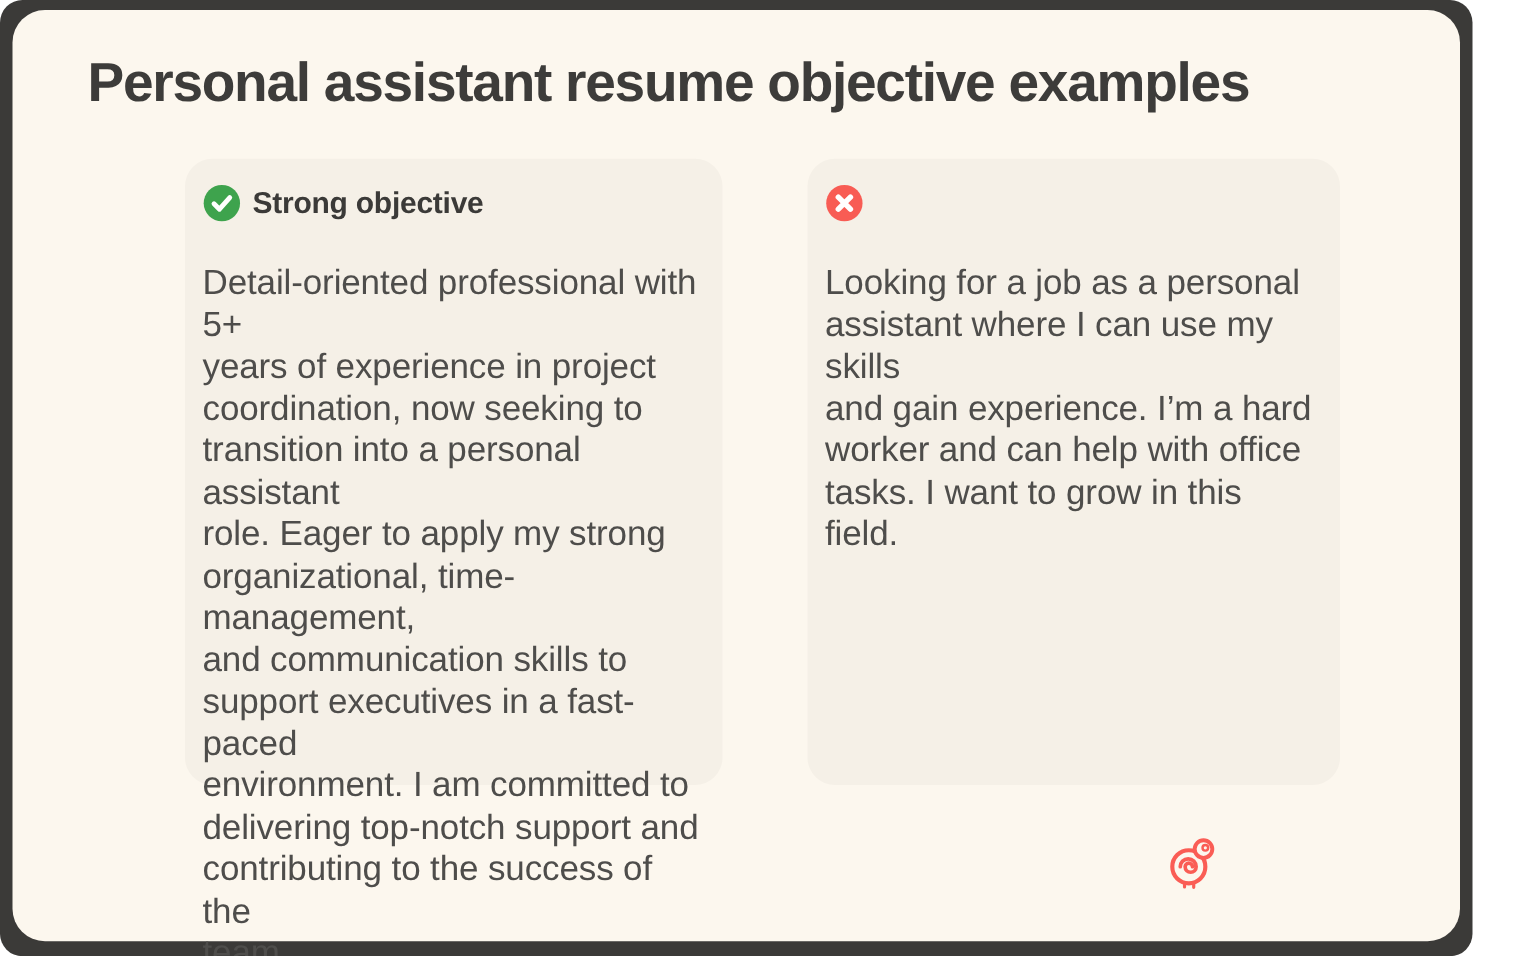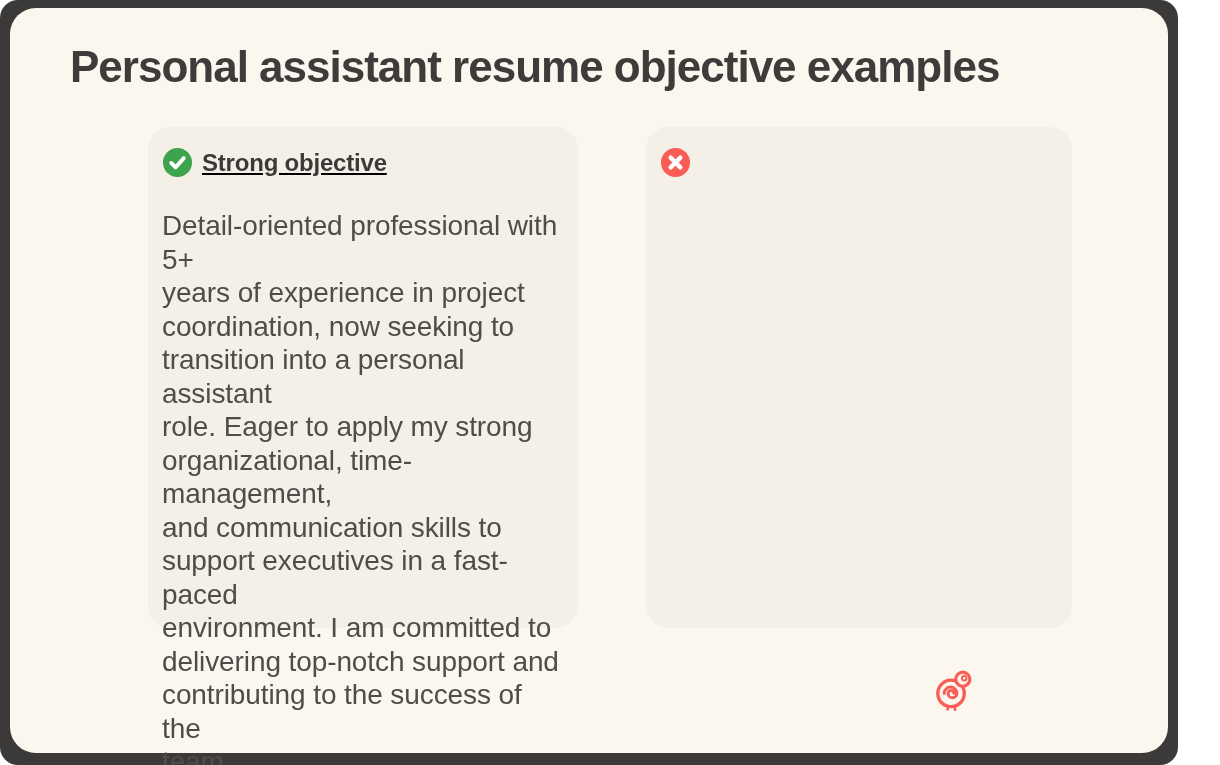--- a/index.html
+++ b/index.html
@@ -48,21 +48,20 @@
     border-radius: 22px;
     box-sizing: border-box;
     padding: 20px 14px;
   }
   .card-strong { left: 138px; width: 430px; }
   .card-weak  { left: 636px; width: 426px; }
   .card-header {
     display: flex;
     align-items: center;
     gap: 9px;
-    text-decoration: underline;
   }
   .badge {
     width: 31px;
     height: 31px;
     flex: 0 0 31px;
     display: block;
   }
   .card-label {
     font-size: 24px;
     font-weight: 700;
@@ -132,20 +131,25 @@
 
     <section class="card card-weak">
       <div class="card-header">
         <span class="badge">
           <svg viewBox="0 0 32 32" width="31" height="31" aria-hidden="true">
             <circle cx="16" cy="16" r="15" fill="#f85c54"></circle>
             <path d="M11 11 L21 21 M21 11 L11 21" fill="none" stroke="#ffffff" stroke-width="4.5" stroke-linecap="round"></path>
           </svg>
         </span>
       </div>
+      <p class="card-body">Looking for a job as a personal
+assistant where I can use my skills
+and gain experience. I’m a hard
+worker and can help with office
+tasks. I want to grow in this field.</p>
     </section>
 
     <div class="brand">
       <span class="brand-icon">
         <svg viewBox="0 0 48 48" width="47" height="47" aria-hidden="true">
 
           <circle cx="21.5" cy="28" r="13.5" fill="none" stroke="#fa5d55" stroke-width="3.4"></circle>
 
           <path d="M24.5 28 a3 3 0 0 0 -6 0 a4.5 4.5 0 0 0 9 0 a6.5 6.5 0 0 0 -13 0" fill="none" stroke="#fa5d55" stroke-width="3" stroke-linecap="round"></path>
 

